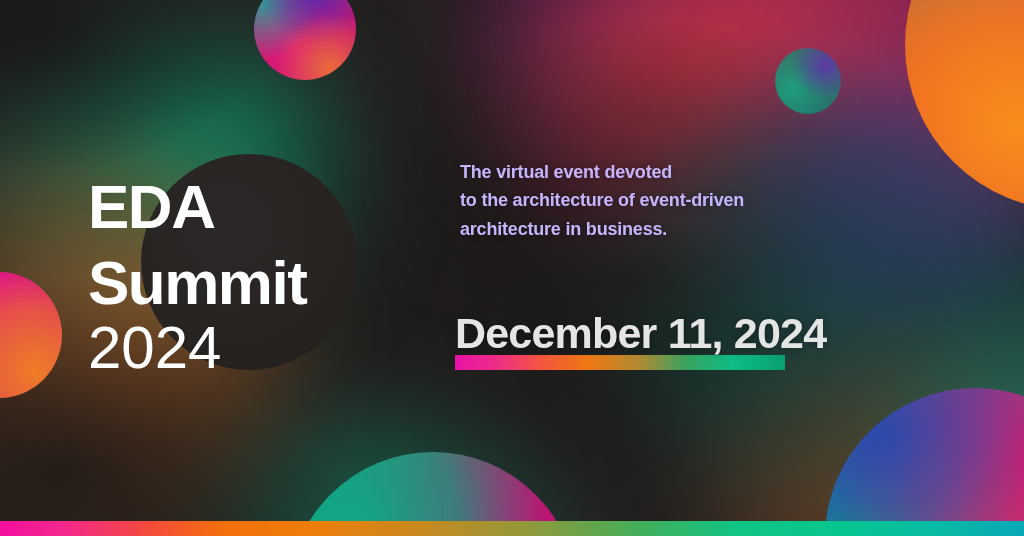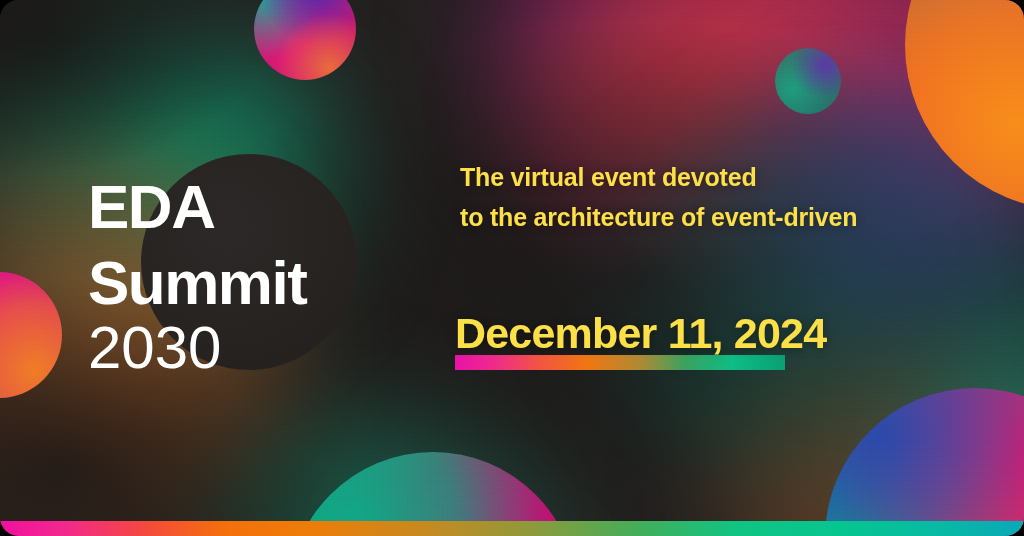--- a/index.html
+++ b/index.html
@@ -12,21 +12,20 @@
     font-family: "Liberation Sans", sans-serif;
   }
 
   .banner {
     position: relative;
     width: 1024px;
     height: 536px;
     overflow: hidden;
     background: #211f1e;
     isolation: isolate;
-    border-radius: 19px;
   }
 
   
   .bg-base {
     position: absolute;
     inset: 0;
     background: #221f1e;
   }
   .glow {
     position: absolute;
@@ -233,37 +232,37 @@
     letter-spacing: 0px;
     display: block;
     margin-top: 4px;
   }
 
   .tagline {
     position: absolute;
     left: 460px;
     top: 158px;
     width: 520px;
-    color: #fde047;
-    font-size: 25px;
+    color: #c4b5fd;
+    font-size: 18px;
     font-weight: 700;
     line-height: 1.58;
     letter-spacing: -0.2px;
     text-shadow: 0 1px 10px rgba(0,0,0,0.35);
   }
   .tagline span { display: block; }
 
   .date-block {
     position: absolute;
     left: 455px;
     top: 310px;
   }
   .date-text {
     display: block;
-    color: #fde047;
+    color: #e5e5e5;
     font-size: 43px;
     font-weight: 700;
     letter-spacing: -0.8px;
     line-height: 1.08;
     text-shadow: 0 1px 10px rgba(0,0,0,0.35);
   }
   .date-underline {
     display: block;
     width: 330px;
     height: 15px;
@@ -326,26 +325,27 @@
 
   <div class="logo-disc"></div>
 
   <div class="grain"></div>
 
   <div class="content">
 
     <div class="logo-lockup">
       <span class="logo-eda">EDA</span>
       <span class="logo-summit">Summit</span>
-      <span class="logo-year">2030</span>
+      <span class="logo-year">2024</span>
     </div>
 
     <div class="tagline">
       <span>The virtual event devoted</span>
       <span>to the architecture of event-driven</span>
+      <span>architecture in business.</span>
     </div>
 
     <div class="date-block">
       <span class="date-text">December 11, 2024</span>
       <span class="date-underline"></span>
     </div>
 
   </div>
 
   <div class="bottom-bar"></div>

